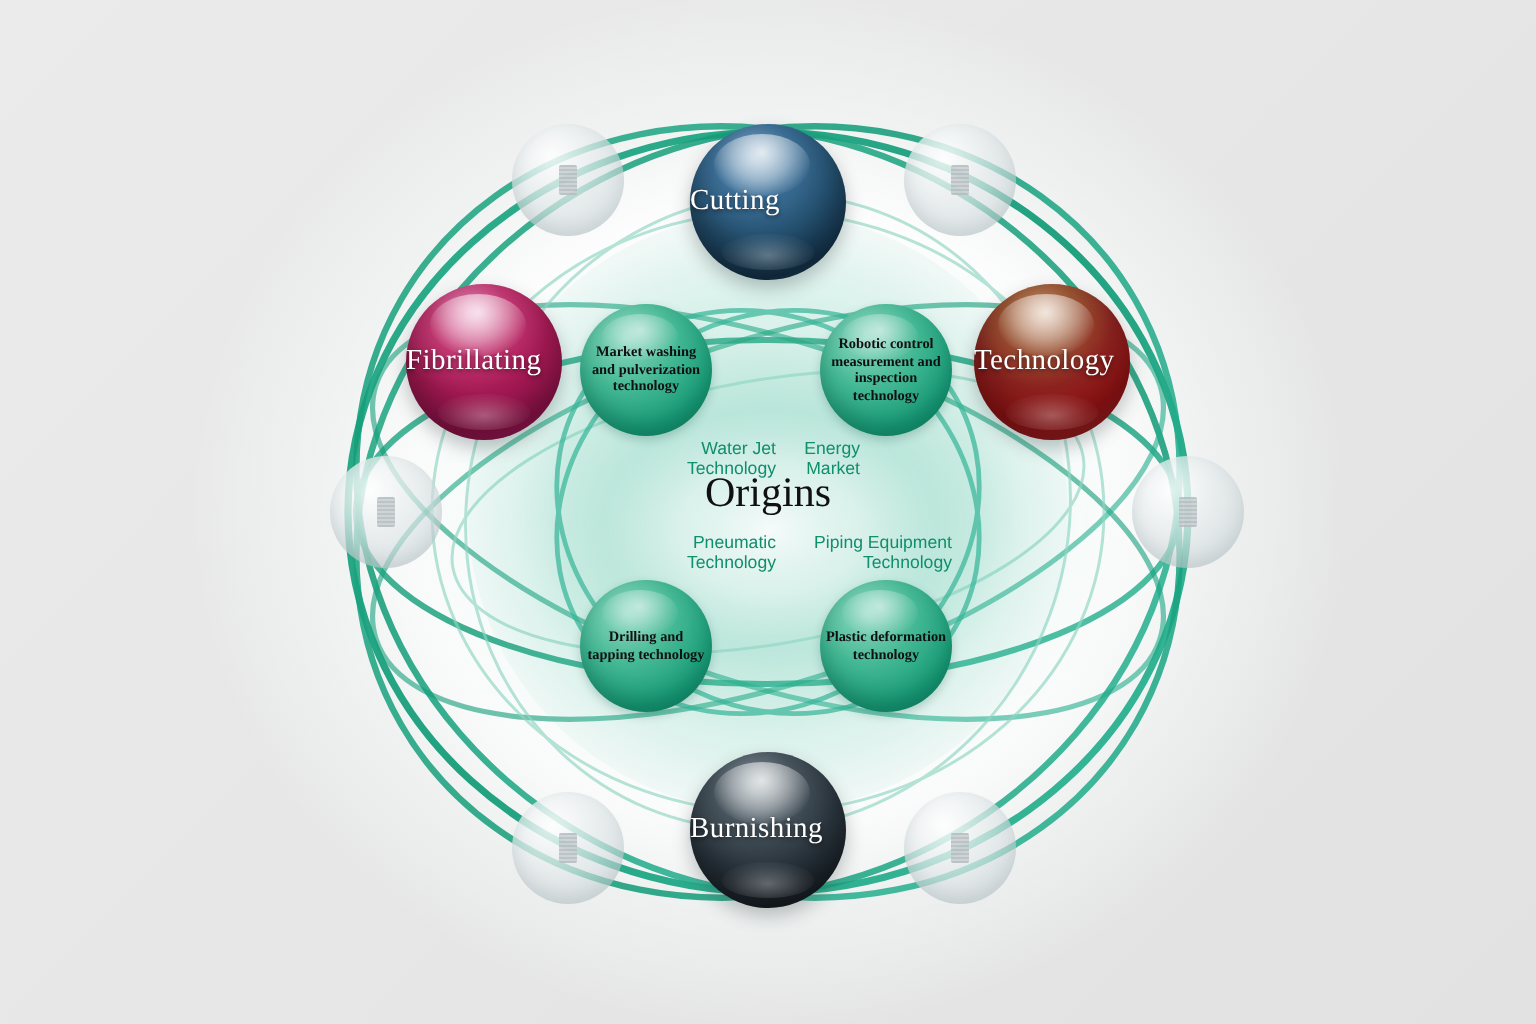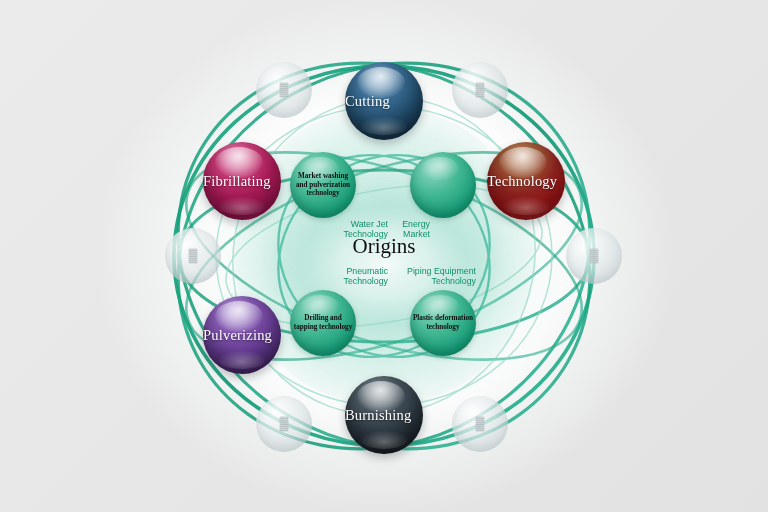--- a/index.html
+++ b/index.html
@@ -177,20 +177,24 @@
 
   <div class="gb" style="left:290px;top:152px;width:66px;height:66px;">
     <div class="sh"></div>
     <div class="t">Market
 washing and
 pulverization
 technology</div>
   </div>
   <div class="gb" style="left:410px;top:152px;width:66px;height:66px;">
     <div class="sh"></div>
+    <div class="t">Robotic control
+measurement
+and inspection
+technology</div>
   </div>
   <div class="gb" style="left:410px;top:290px;width:66px;height:66px;">
     <div class="sh"></div>
     <div class="t">Plastic
 deformation
 technology</div>
   </div>
   <div class="gb" style="left:290px;top:290px;width:66px;height:66px;">
     <div class="sh"></div>
     <div class="t">Drilling and
@@ -226,27 +230,20 @@
 
 
   <div class="node" style="left:345px;top:376px;width:78px;height:78px;
               background:radial-gradient(circle at 40% 20%,#7d8b93 0%,#49565f 26%,#2c3740 55%,#1b232a 80%,#39474f 100%);">
     <div class="shade"></div>
     <div class="hl"></div>
     <div class="hl2"></div>
     <div class="lbl">Burnishing</div>
   </div>
 
-  <div class="node" style="left:203px;top:296px;width:78px;height:78px;
-              background:radial-gradient(circle at 38% 20%,#b79adb 0%,#8257b0 26%,#633a8f 55%,#4b2a70 80%,#7a51a5 100%);">
-    <div class="shade"></div>
-    <div class="hl"></div>
-    <div class="hl2"></div>
-    <div class="lbl">Pulverizing</div>
-  </div>
 
   <div class="node" style="left:203px;top:142px;width:78px;height:78px;
               background:radial-gradient(circle at 40% 18%,#e07fae 0%,#c43a74 24%,#a81a55 52%,#9c1450 76%,#cf2e86 100%);">
     <div class="shade"></div>
     <div class="hl"></div>
     <div class="hl2"></div>
     <div class="lbl">Fibrillating</div>
   </div>
 
 </div>

